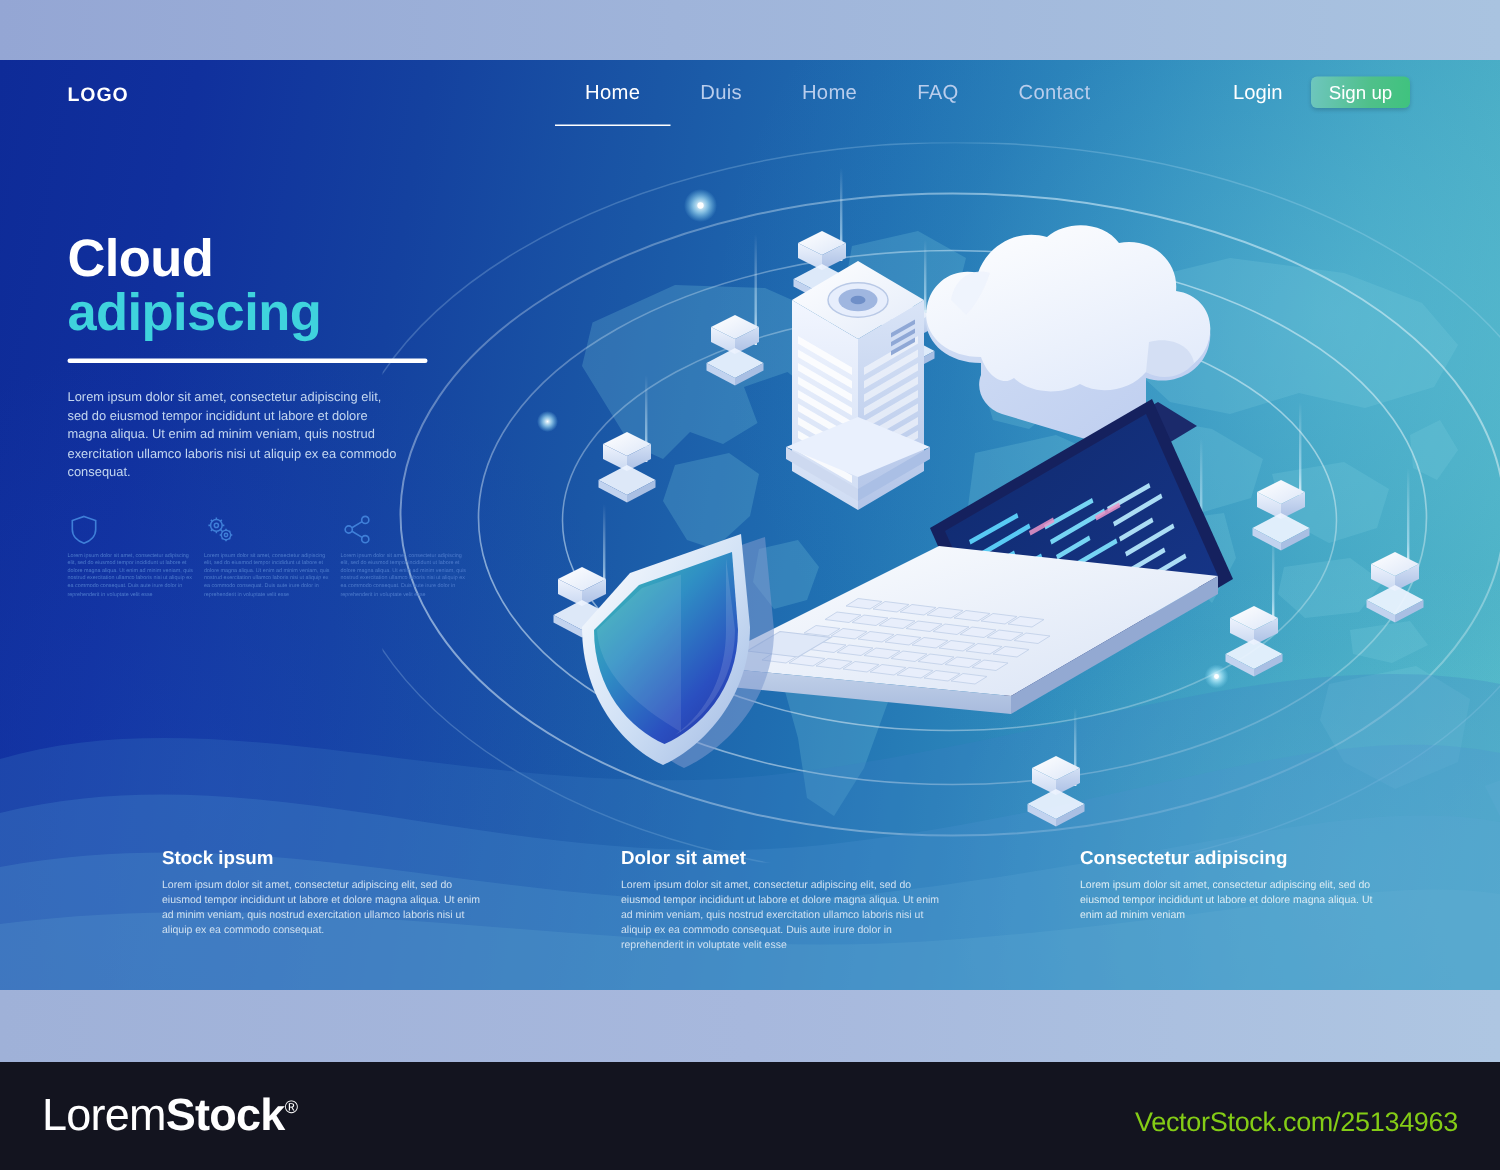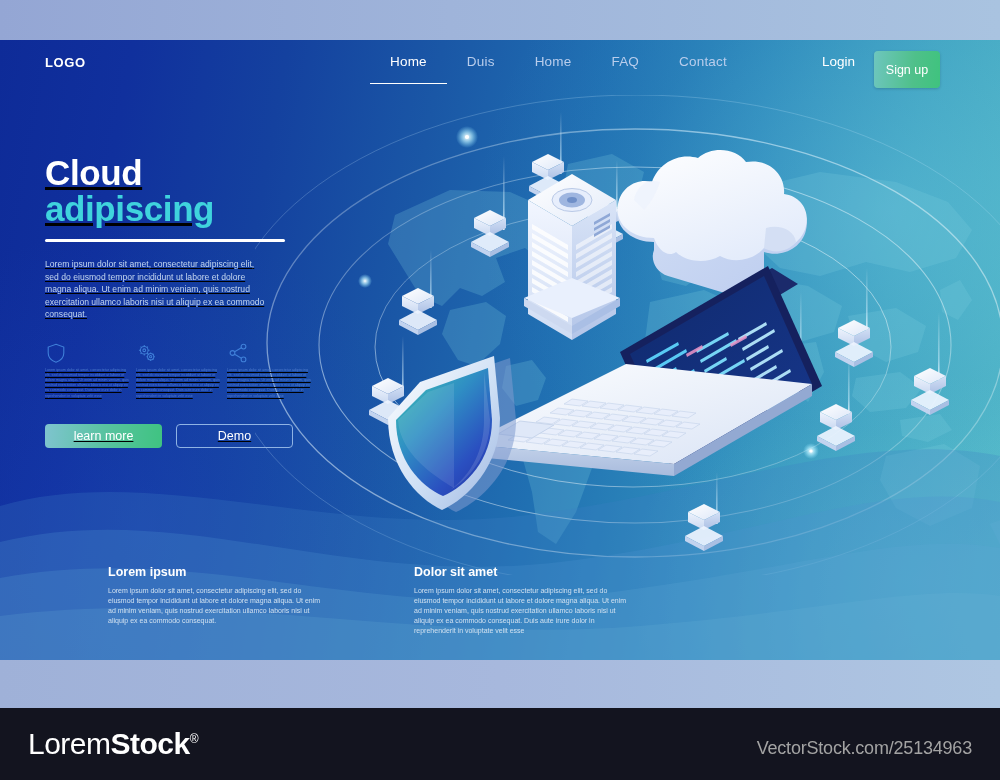--- a/index.html
+++ b/index.html
@@ -52,28 +52,28 @@
   
   .nav { position:absolute; left:0; top:40px; width:1000px; height:50px; z-index:30;text-decoration:underline; }
   .logo { position:absolute; left:45px; top:15px; color:#ffffff;
     font-size:13px; font-weight:bold; letter-spacing:.6px; }
   .navlinks { position:absolute; left:370px; top:14px; display:flex; gap:0px; }
   .navlink { color:#b9cdec; font-size:13.5px; text-decoration:none;
     padding:0 20px; letter-spacing:.2px; white-space:nowrap; cursor:pointer; }
   .navlink.active { color:#ffffff; border-bottom:1px solid #ffffff; padding-bottom:14px; }
   .login { position:absolute; left:822px; top:14px; color:#ffffff;
     font-size:13.5px; cursor:pointer; }
-  .signup { position:absolute; left:874px; top:11px; width:66px; height:37px;
+  .signup { position:absolute; left:874px; top:11px; width:66px; height:21px;
     border-radius:4px; color:#ffffff; font-size:12.5px;
     display:flex; align-items:center; justify-content:center; cursor:pointer;
     background:linear-gradient(95deg,#6ec6be 0%,#4fc08a 60%,#3fc37e 100%);
     box-shadow:0 1px 3px rgba(0,0,0,.18); }
 
   
-  .copy { position:absolute; left:45px; top:155px; width:290px; z-index:25;text-decoration:underline; }
+  .copy { position:absolute; left:45px; top:155px; width:290px; z-index:25; }
   .h1 { font-size:35px; line-height:36px; font-weight:bold; letter-spacing:-.4px; }
   .h1 .l1 { color:#ffffff; display:block; }
   .h1 .l2 { color:#3fd3dd; display:block; }
   .rule { width:240px; height:3px; background:#ffffff; margin:12px 0 16px 0; border-radius:2px; }
   .lead { color:#c3d6ef; font-size:8.6px; line-height:12.5px; width:222px; }
 
   .features { display:flex; gap:7px; margin-top:21px; width:268px; }
   .feat { width:84px; }
   .feat-ico { width:22px; height:22px; margin-bottom:4px; }
   .feat-ico svg { width:100%; height:100%; display:block; }
@@ -100,21 +100,21 @@
   .col.c3 .col-p { color:#dcecf3; }
 
   
   .footer { position:absolute; left:0; top:708px; width:1000px; height:72px;
     background:#13141f; }
   .vs-logo { position:absolute; left:28px; top:19px; color:#ffffff;
     font-size:30px; letter-spacing:-.5px; white-space:nowrap; }
   .vs-logo .thin { font-weight:300; }
   .vs-logo .bold { font-weight:bold; }
   .vs-logo .reg { font-size:12px; vertical-align:super; }
-  .vs-url { position:absolute; right:28px; top:30px; color:#a3a3a3;
+  .vs-url { position:absolute; right:28px; top:30px; color:#84cc16;
     font-size:18px; letter-spacing:-.2px; }
 </style>
 </head>
 <body>
 
 <div class="shot">
 
   <div class="band-top"></div>
 
   <div class="hero">
@@ -600,35 +600,35 @@
               <circle cx="18" cy="5" r="2.6"></circle>
                 <circle cx="6" cy="12" r="2.6"></circle>
                 <circle cx="18" cy="19" r="2.6"></circle>
               <path d="M8.3 10.7 L15.7 6.3 M8.3 13.3 L15.7 17.7"></path>
             </svg>
           </div>
           <div class="feat-txt">Lorem ipsum dolor sit amet, consectetur adipiscing elit, sed do eiusmod tempor incididunt ut labore et dolore magna aliqua. Ut enim ad minim veniam, quis nostrud exercitation ullamco laboris nisi ut aliquip ex ea commodo consequat. Duis aute irure dolor in reprehenderit in voluptate velit esse</div>
         </div>
       </div>
 
-      <div class="btns">
-        <div class="btn btn-learn">learn more</div>
-        <div class="btn btn-demo">Demo</div>
-      </div>
     </div>
 
     <div class="cols" style="top:525px;">
       <div class="col c1">
-        <div class="col-h">Lorem ipsum</div>
+        <div class="col-h">Stock ipsum</div>
         <div class="col-p">Lorem ipsum dolor sit amet, consectetur adipiscing elit, sed do eiusmod tempor incididunt ut labore et dolore magna aliqua. Ut enim ad minim veniam, quis nostrud exercitation ullamco laboris nisi ut aliquip ex ea commodo consequat.</div>
       </div>
       <div class="col c2">
         <div class="col-h">Dolor sit amet</div>
         <div class="col-p">Lorem ipsum dolor sit amet, consectetur adipiscing elit, sed do eiusmod tempor incididunt ut labore et dolore magna aliqua. Ut enim ad minim veniam, quis nostrud exercitation ullamco laboris nisi ut aliquip ex ea commodo consequat. Duis aute irure dolor in reprehenderit in voluptate velit esse</div>
       </div>
+      <div class="col c3">
+        <div class="col-h">Consectetur adipiscing</div>
+        <div class="col-p">Lorem ipsum dolor sit amet, consectetur adipiscing elit, sed do eiusmod tempor incididunt ut labore et dolore magna aliqua. Ut enim ad minim veniam</div>
+      </div>
     </div>
 
   </div>
 
   <div class="band-bottom"></div>
 
   <div class="footer">
     <div class="vs-logo">
       <span class="thin">Lorem</span><span class="bold">Stock</span><span class="reg">®</span>
     </div>

